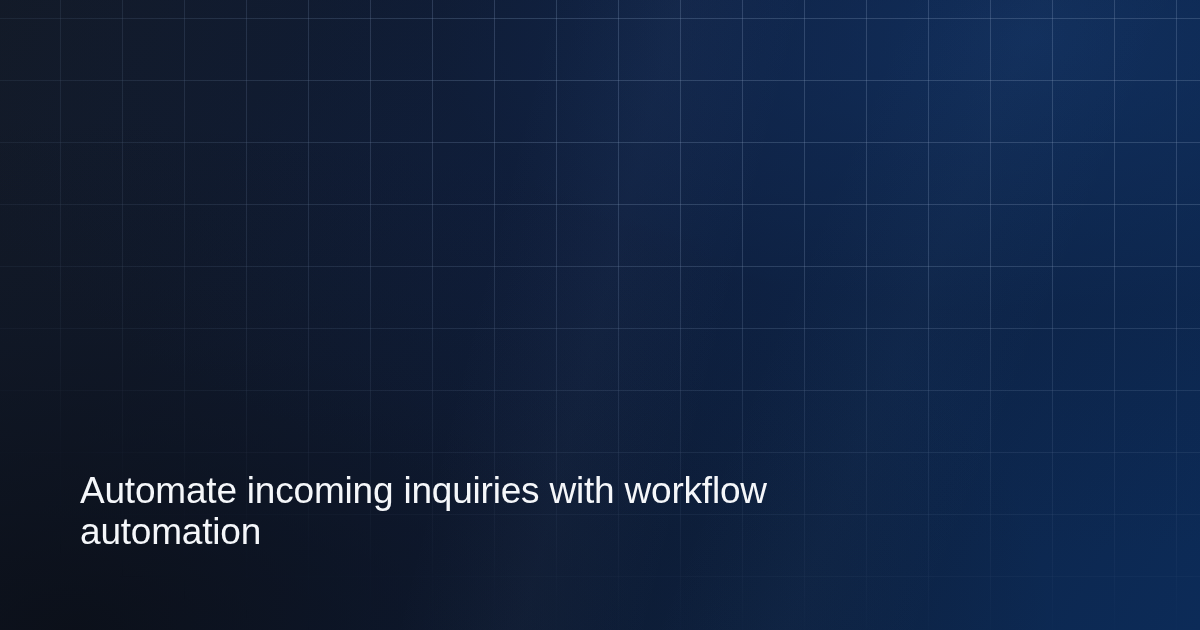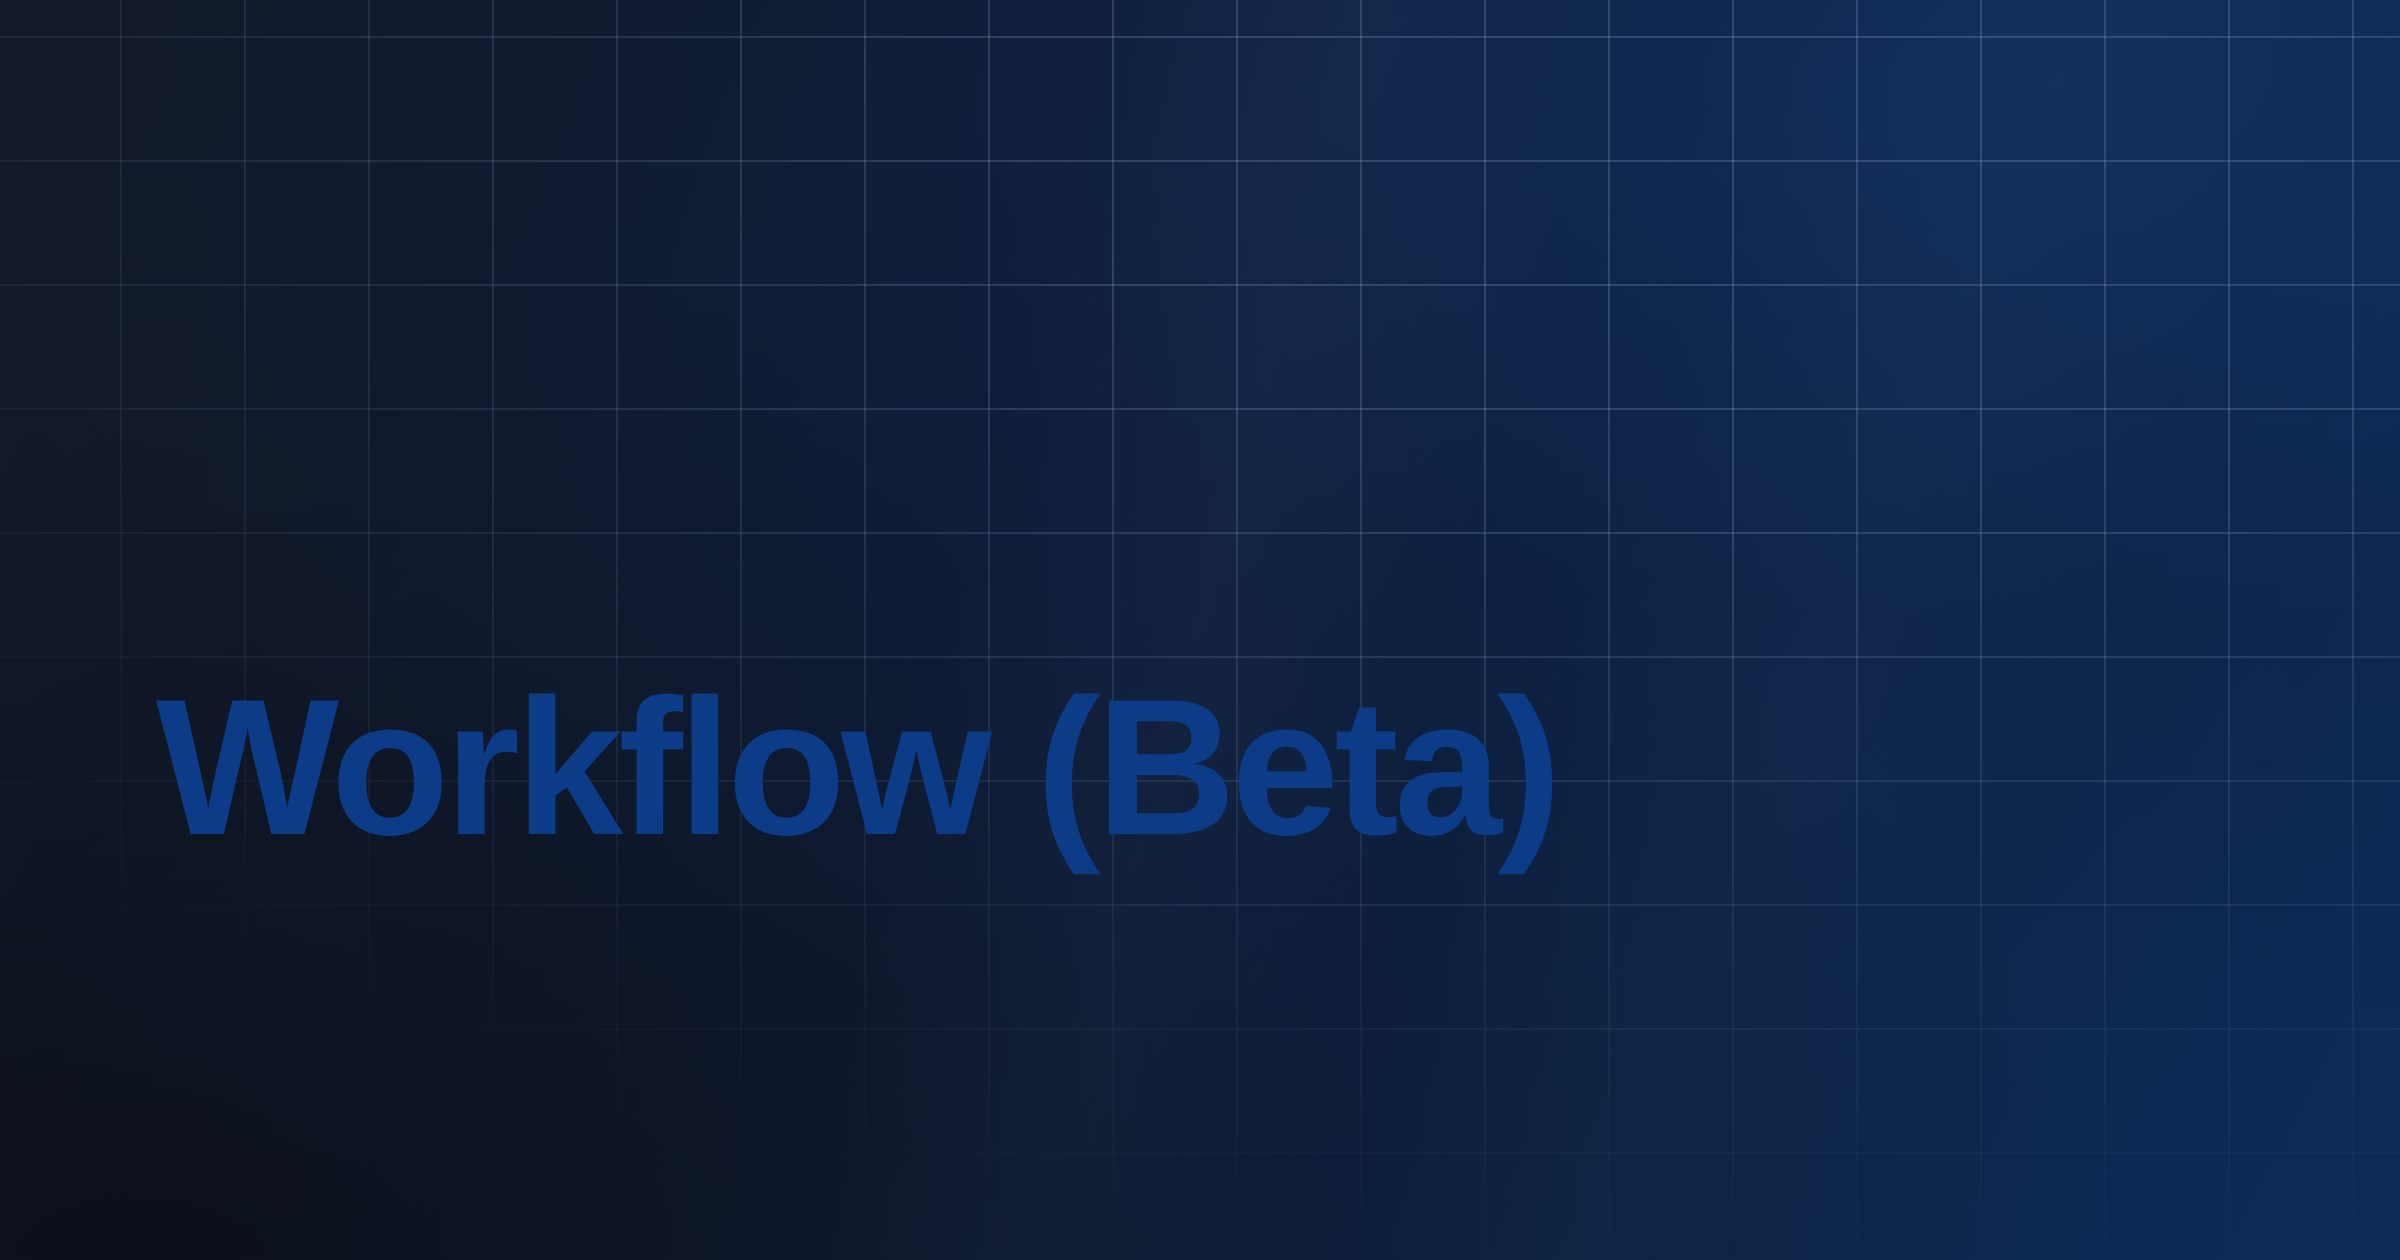--- a/index.html
+++ b/index.html
@@ -155,17 +155,17 @@
 
 <div class="og-card">
 
   <div class="bg-vignette"></div>
   <div class="bg-sheen"></div>
   <div class="bg-grid"></div>
 
   <div class="content">
 
 
-    <h1 class="headline">Workflow (Beta)</h1>
 
+    <p class="subhead">Automate incoming inquiries with workflow automation</p>
 
   </div>
 </div>
 
 </body></html>

